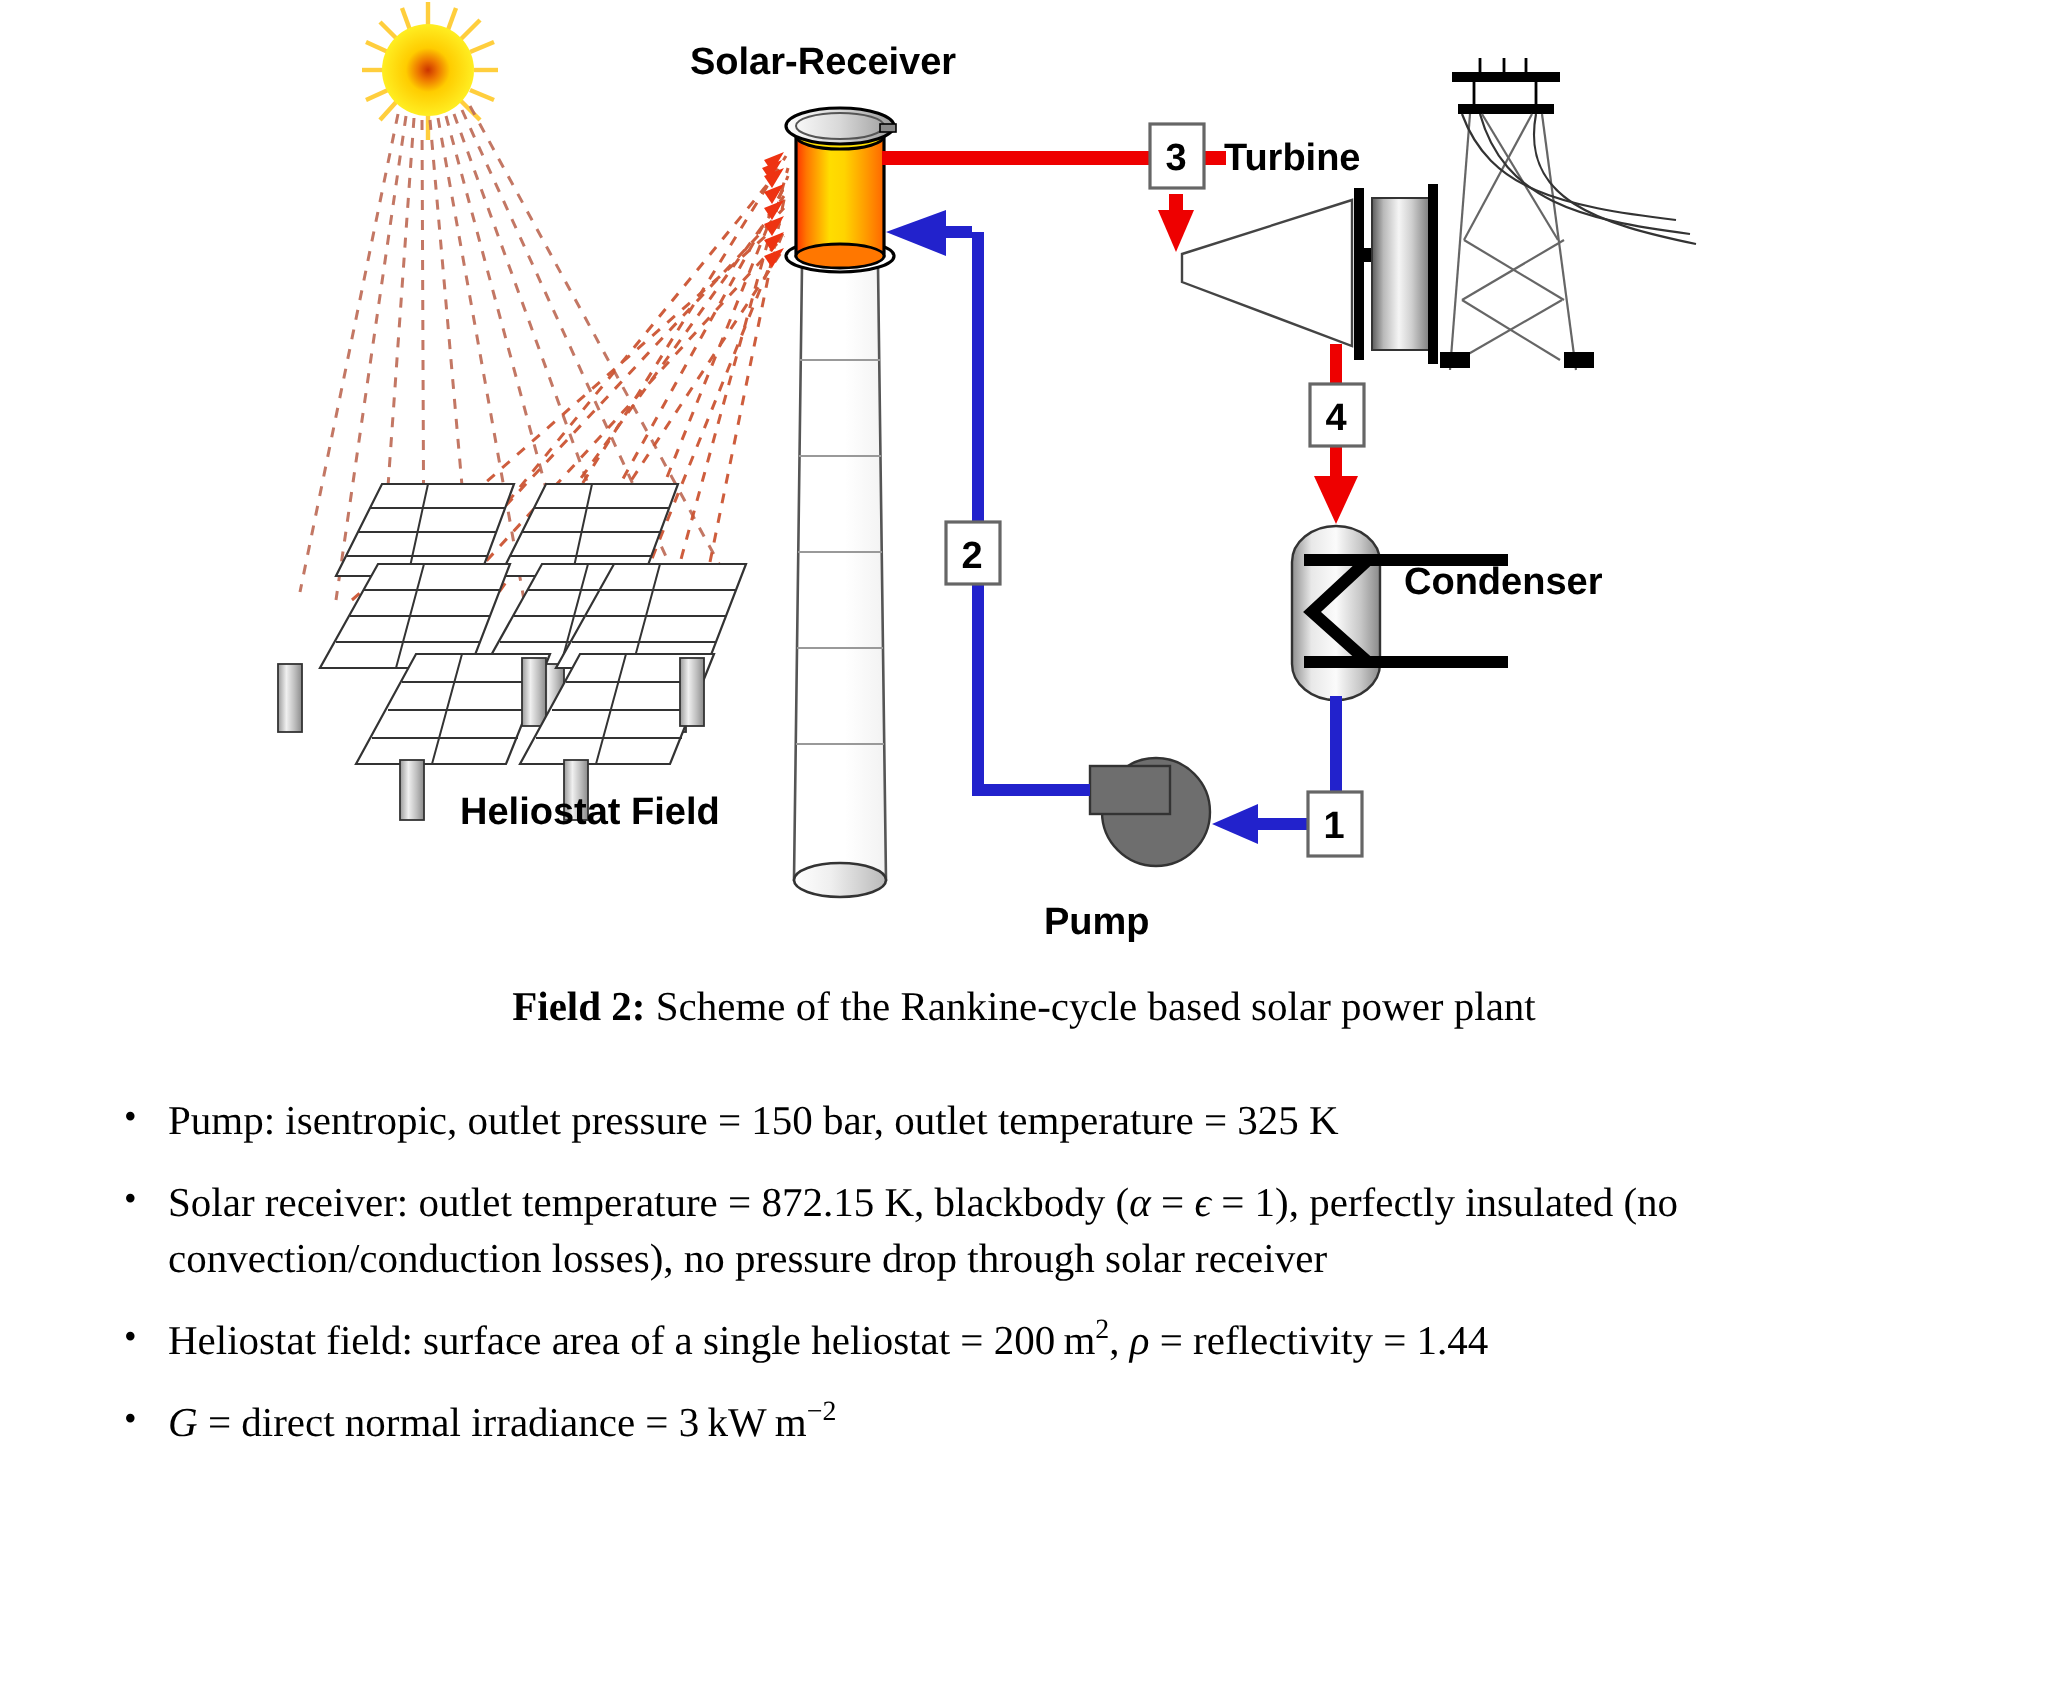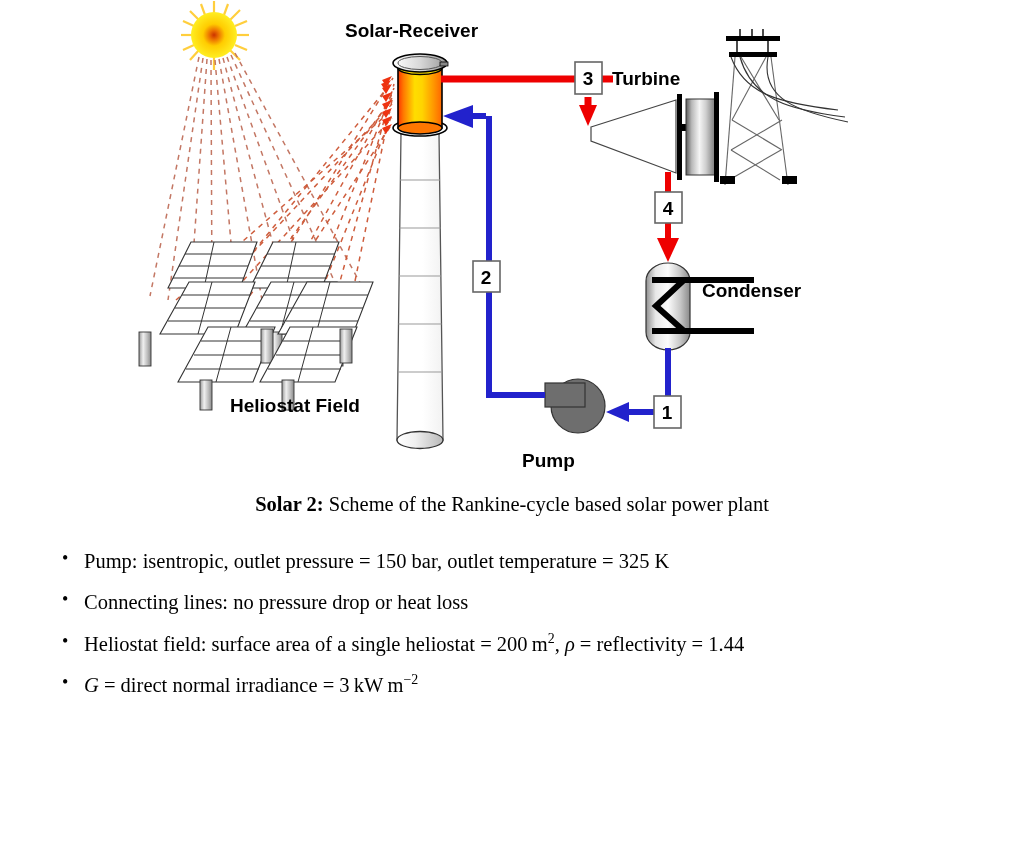--- a/index.html
+++ b/index.html
@@ -398,23 +398,23 @@
       <rect x="340" y="329" width="12" height="34" fill="url(#postGrad)" stroke="#333333" stroke-width="0.9"></rect>
       <rect x="282" y="380" width="12" height="30" fill="url(#postGrad)" stroke="#333333" stroke-width="0.9"></rect>
     </g>
   </g>
 
   <text class="lbl" x="230" y="412" font-size="19">Heliostat Field</text>
 </svg>
 </div>
 
 <div id="caption">
-  <span class="cap-strong">Solar 2:</span><span> Scheme of the Rankine-cycle based solar power plant</span>
+  <span class="cap-strong">Field 2:</span><span> Scheme of the Rankine-cycle based solar power plant</span>
 </div>
 
 <div id="bullets">
   <ul id="bullet-list">
       <li><span class="mr">Pump: isentropic, outlet pressure = 150 bar, outlet temperature = 325 K</span></li>
-      <li><span class="mr">Connecting lines: no pressure drop or heat loss</span></li>
+      <li><span class="mr">Solar receiver: outlet temperature = 872.15 K, blackbody (</span><span class="mi">α</span><span class="mr"> = </span><span class="mi">ϵ</span><span class="mr"> = 1), perfectly insulated (no convection/conduction losses), no pressure drop through solar receiver</span></li>
       <li><span class="mr">Heliostat field: surface area of a single heliostat = 200 m</span><sup class="sm">2</sup><span class="mr">, </span><span class="mi">ρ</span><span class="mr"> = reflectivity = 1.44</span></li>
       <li><span class="mi">G</span><span class="mr"> = direct normal irradiance = 3 kW m</span><sup class="sm">−2</sup></li>
     </ul>
 </div>
 
 </body></html>

